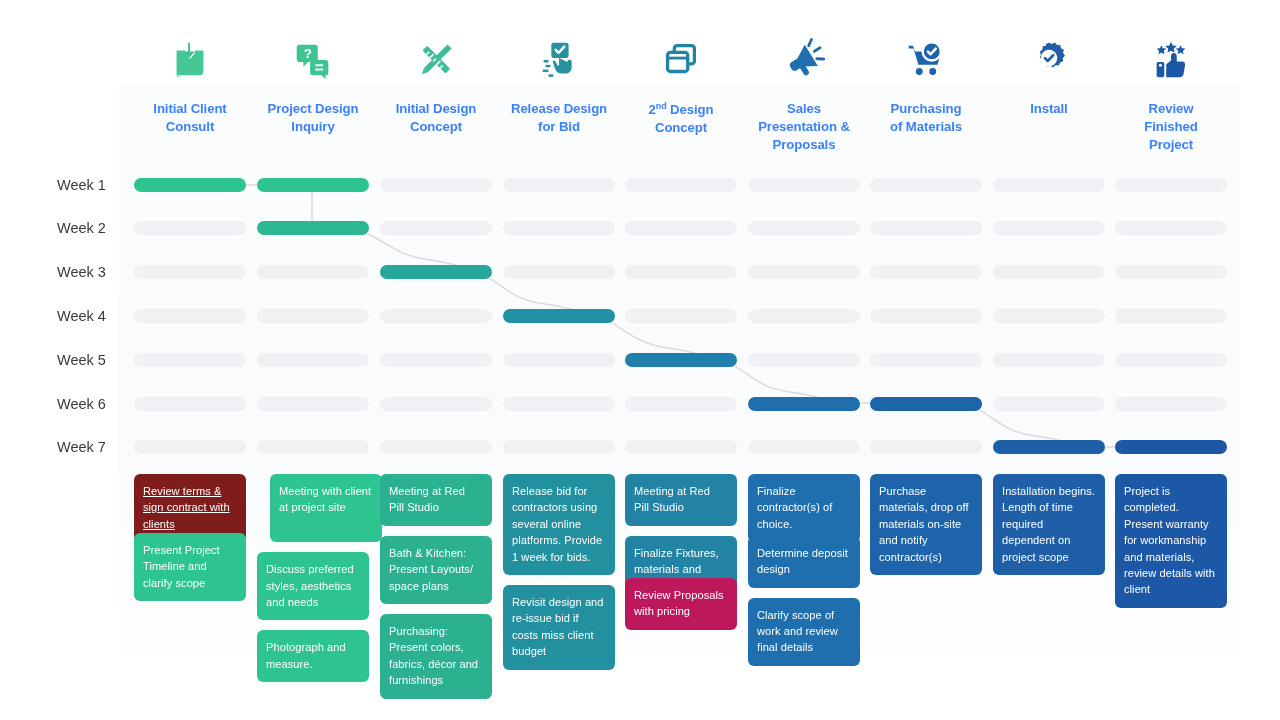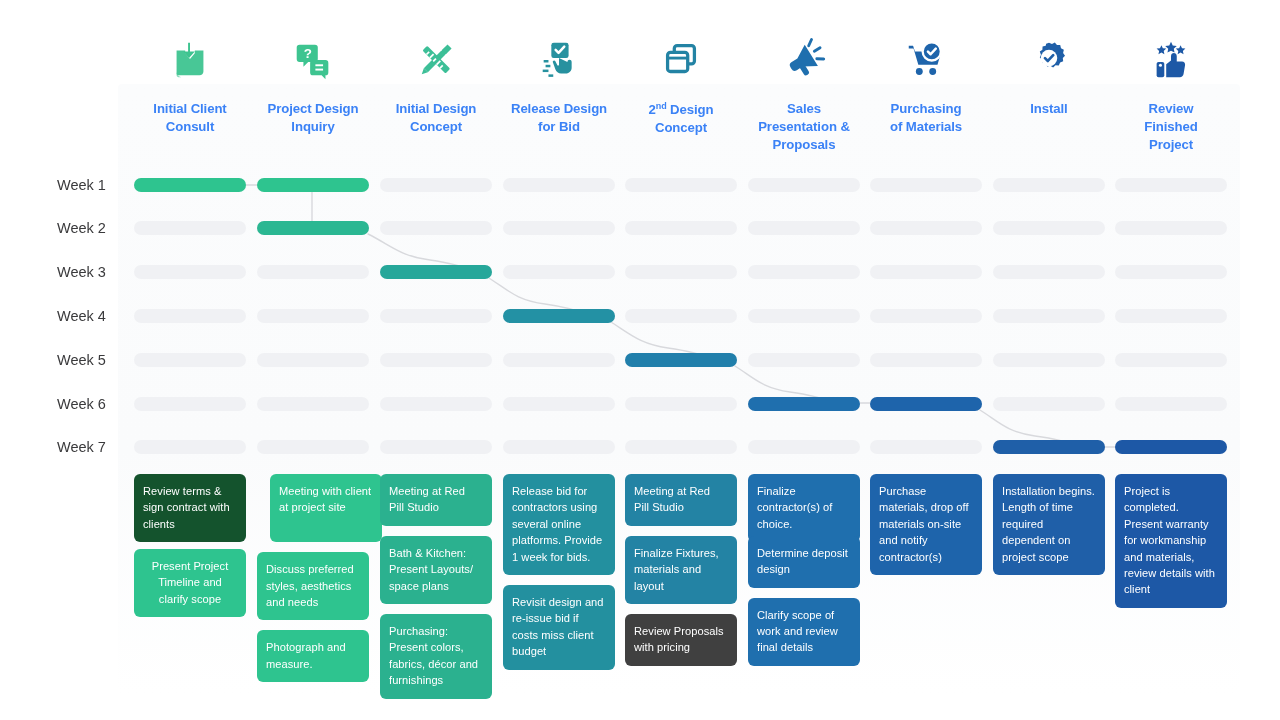--- a/index.html
+++ b/index.html
@@ -317,33 +317,33 @@
       <div class="bar" style="left: 380px; top: 272px; width: 112px; background: rgb(38, 167, 154);"></div>
       <div class="bar" style="left: 503px; top: 316px; width: 112px; background: rgb(35, 145, 164);"></div>
       <div class="bar" style="left: 625px; top: 360px; width: 112px; background: rgb(33, 127, 171);"></div>
       <div class="bar" style="left: 748px; top: 404px; width: 112px; background: rgb(31, 111, 174);"></div>
       <div class="bar" style="left: 870px; top: 404px; width: 112px; background: rgb(30, 100, 171);"></div>
       <div class="bar" style="left: 993px; top: 447px; width: 112px; background: rgb(31, 95, 168);"></div>
       <div class="bar" style="left: 1115px; top: 447px; width: 112px; background: rgb(29, 88, 166);"></div>
     </div>
 
   <div class="cards" id="cards">
-      <div class="card" style="left: 134px; top: 474px; background: #14532d; min-height: 68.2px;">Review terms &amp; sign contract with clients</div>
-      <div class="card" style="left: 134px; top: 549px; background: rgb(46, 196, 143); min-height: 68.2px; text-align: center;">Present Project Timeline and clarify scope</div>
+      <div class="card" style="left: 134px; top: 474px; background: #7f1d1d; min-height: 68.2px; text-decoration: underline;">Review terms &amp; sign contract with clients</div>
+      <div class="card" style="left: 134px; top: 533px; background: rgb(46, 196, 143); min-height: 68.2px;">Present Project Timeline and clarify scope</div>
       <div class="card" style="left: 270px; top: 474px; background: rgb(46, 196, 143); min-height: 68.2px;">Meeting with client at project site</div>
       <div class="card" style="left: 257px; top: 552.2px; background: rgb(46, 196, 143); min-height: 68.2px;">Discuss preferred styles, aesthetics and needs</div>
       <div class="card" style="left: 257px; top: 630.4px; background: rgb(46, 196, 143); min-height: 51.8px;">Photograph and measure.</div>
       <div class="card" style="left: 380px; top: 474px; background: rgb(43, 177, 143); min-height: 51.8px;">Meeting at Red Pill Studio</div>
       <div class="card" style="left: 380px; top: 535.8px; background: rgb(43, 177, 143); min-height: 68.2px;">Bath &amp; Kitchen: Present Layouts/ space plans</div>
       <div class="card" style="left: 380px; top: 614px; background: rgb(43, 177, 143); min-height: 84.6px;">Purchasing: Present colors, fabrics, décor and furnishings</div>
       <div class="card" style="left: 503px; top: 474px; background: rgb(35, 144, 159); min-height: 101px;">Release bid for contractors using several online platforms. Provide 1 week for bids.</div>
       <div class="card" style="left: 503px; top: 585px; background: rgb(35, 144, 159); min-height: 84.6px;">Revisit design and re-issue bid if costs miss client budget</div>
       <div class="card" style="left: 625px; top: 474px; background: rgb(35, 131, 164); min-height: 51.8px;">Meeting at Red Pill Studio</div>
       <div class="card" style="left: 625px; top: 535.8px; background: rgb(35, 131, 164); min-height: 68.2px;">Finalize Fixtures, materials and layout</div>
-      <div class="card" style="left: 625px; top: 614px; background: #404040; min-height: 51.8px;">Review Proposals with pricing</div>
+      <div class="card" style="left: 625px; top: 578px; background: #be185d; min-height: 51.8px;">Review Proposals with pricing</div>
       <div class="card" style="left: 748px; top: 474px; background: rgb(31, 111, 174); min-height: 51.8px;">Finalize contractor(s) of choice.</div>
       <div class="card" style="left: 748px; top: 535.8px; background: rgb(31, 111, 174); min-height: 51.8px;">Determine deposit design</div>
       <div class="card" style="left: 748px; top: 597.6px; background: rgb(31, 111, 174); min-height: 68.2px;">Clarify scope of work and review final details</div>
       <div class="card" style="left: 870px; top: 474px; background: rgb(30, 100, 171); min-height: 101px;">Purchase materials, drop off materials on-site and notify contractor(s)</div>
       <div class="card" style="left: 993px; top: 474px; background: rgb(31, 95, 168); min-height: 101px;">Installation begins. Length of time required dependent on project scope</div>
       <div class="card" style="left: 1115px; top: 474px; background: rgb(29, 88, 166); min-height: 117.4px;">Project is completed. Present warranty for workmanship and materials, review details with client</div>
     </div>
 
 </div>
 

